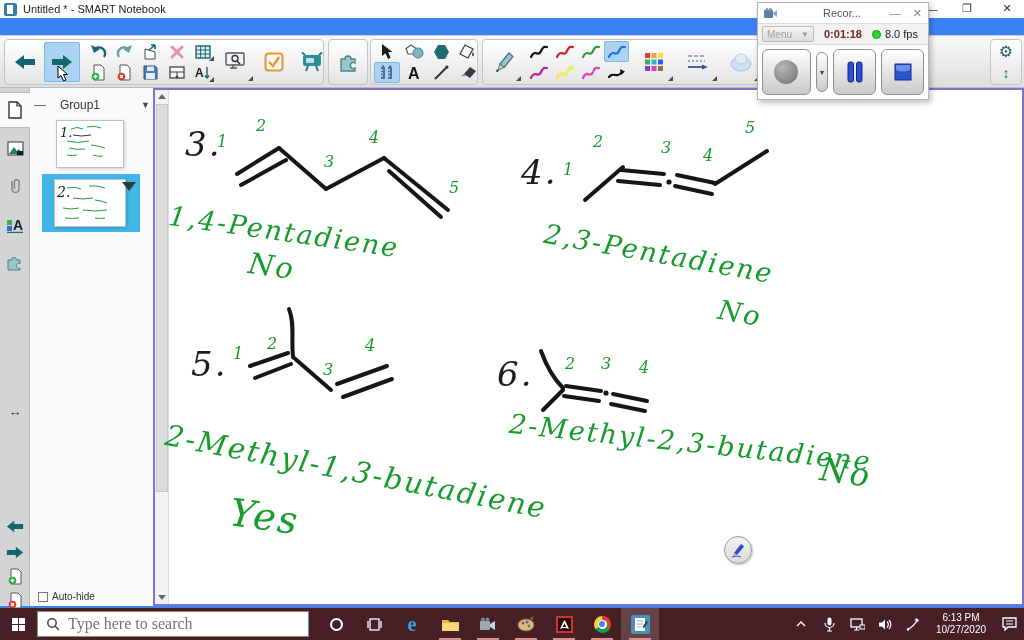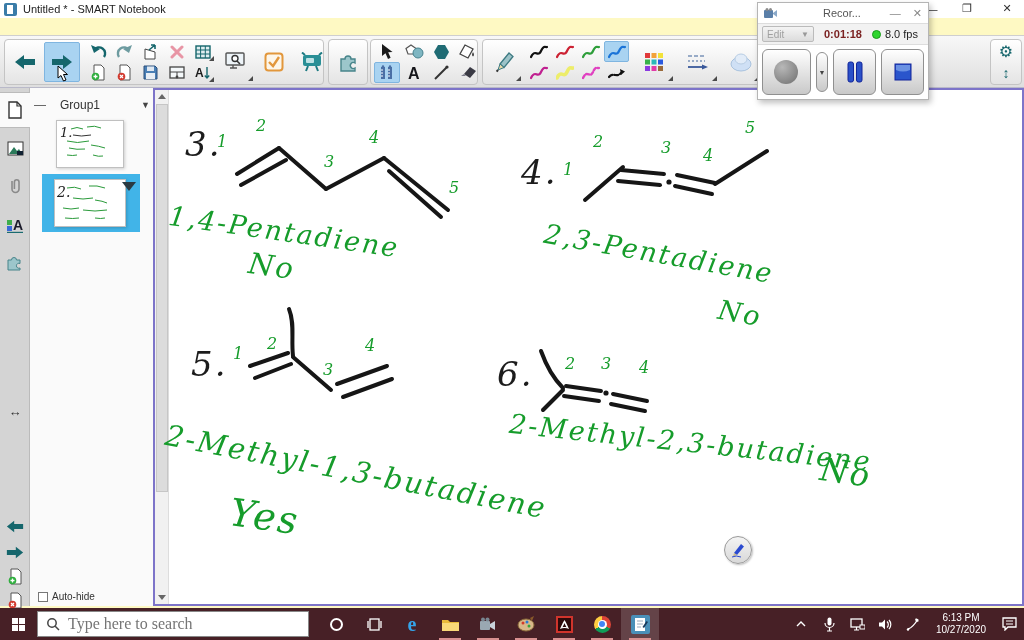--- a/index.html
+++ b/index.html
@@ -1,18 +1,18 @@
 <!DOCTYPE html>
 <html><head>
 <meta charset="utf-8">
 <style>
   * { margin:0; padding:0; box-sizing:border-box; }
   html,body { width:1024px; height:640px; overflow:hidden; font-family:"Liberation Sans", sans-serif; background:#fff; }
   .abs { position:absolute; }
-  #stage { position:relative; width:1024px; height:640px; background:#fef9c3; }
+  #stage { position:relative; width:1024px; height:640px; background:#3b82f6; }
 
   
   #titlebar { left:0; top:0; width:1024px; height:18px; background:#fff; display:flex; align-items:center; padding-left:4px; }
   #app-icon { width:13px; height:13px; background:#3a7ca8; border-radius:2px; position:relative; }
   #app-icon:after { content:""; position:absolute; left:3px; top:2px; width:6px; height:9px; background:#fff; }
   #title-text { font-size:11px; color:#222; margin-left:6px; }
   .wbtn { width:34px; height:17px; display:flex; align-items:center; justify-content:center; font-size:11px; color:#333; }
 
   
   #menubar { left:0; top:18px; width:1024px; height:17px; background:#fff; display:flex; align-items:center; }
@@ -339,21 +339,21 @@
           <path d="M9 5 L13 2 V9 L9 6 Z" fill="#8aa8c8"></path>
           <circle cx="3" cy="1.5" r="1.5" fill="#8a8a8a"></circle>
           <circle cx="6.5" cy="1.5" r="1.5" fill="#8a8a8a"></circle>
         </svg>
       <span class="t">Recor...</span>
       <span style="color:#888;font-size:11px;margin-right:12px;">—</span>
       <span style="color:#888;font-size:11px;">✕</span>
     </div>
     <div id="rec-info">
       <div id="rec-menu">
-          <span>Edit</span>
+          <span>Menu</span>
           <span style="font-size:8px;color:#999;">▼</span>
         </div>
       <span id="rec-time">0:01:18</span>
       <span id="rec-dot"></span>
       <span id="rec-fps">8.0 fps</span>
     </div>
     <div id="rec-btns">
       <div class="silver" style="width:50px;">
         <div style="width:24px;height:24px;border-radius:50%;background:radial-gradient(circle at 35% 30%,#b8b8b8,#6e6e6e);"></div>
       </div>

